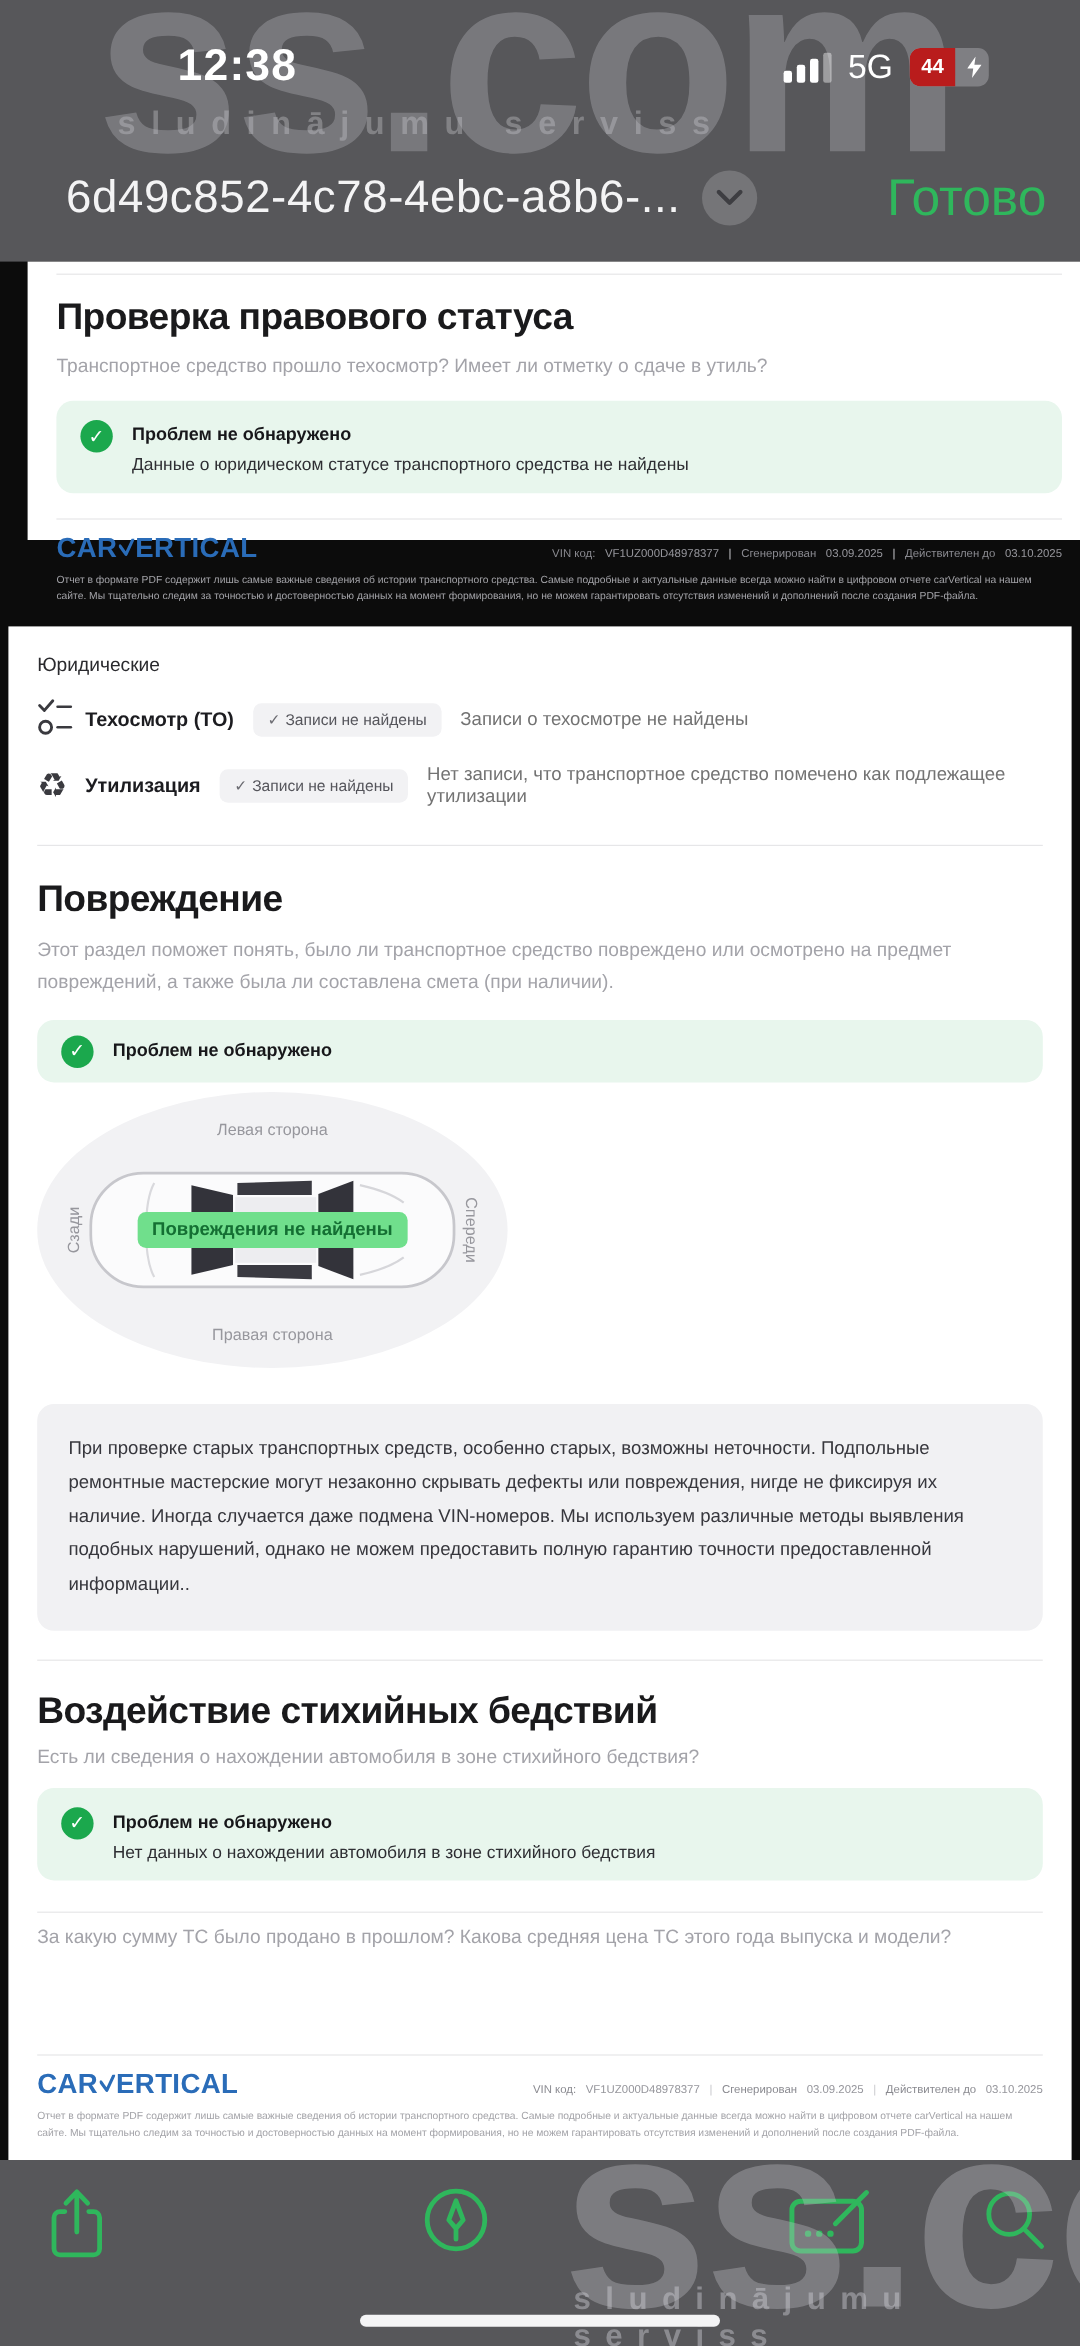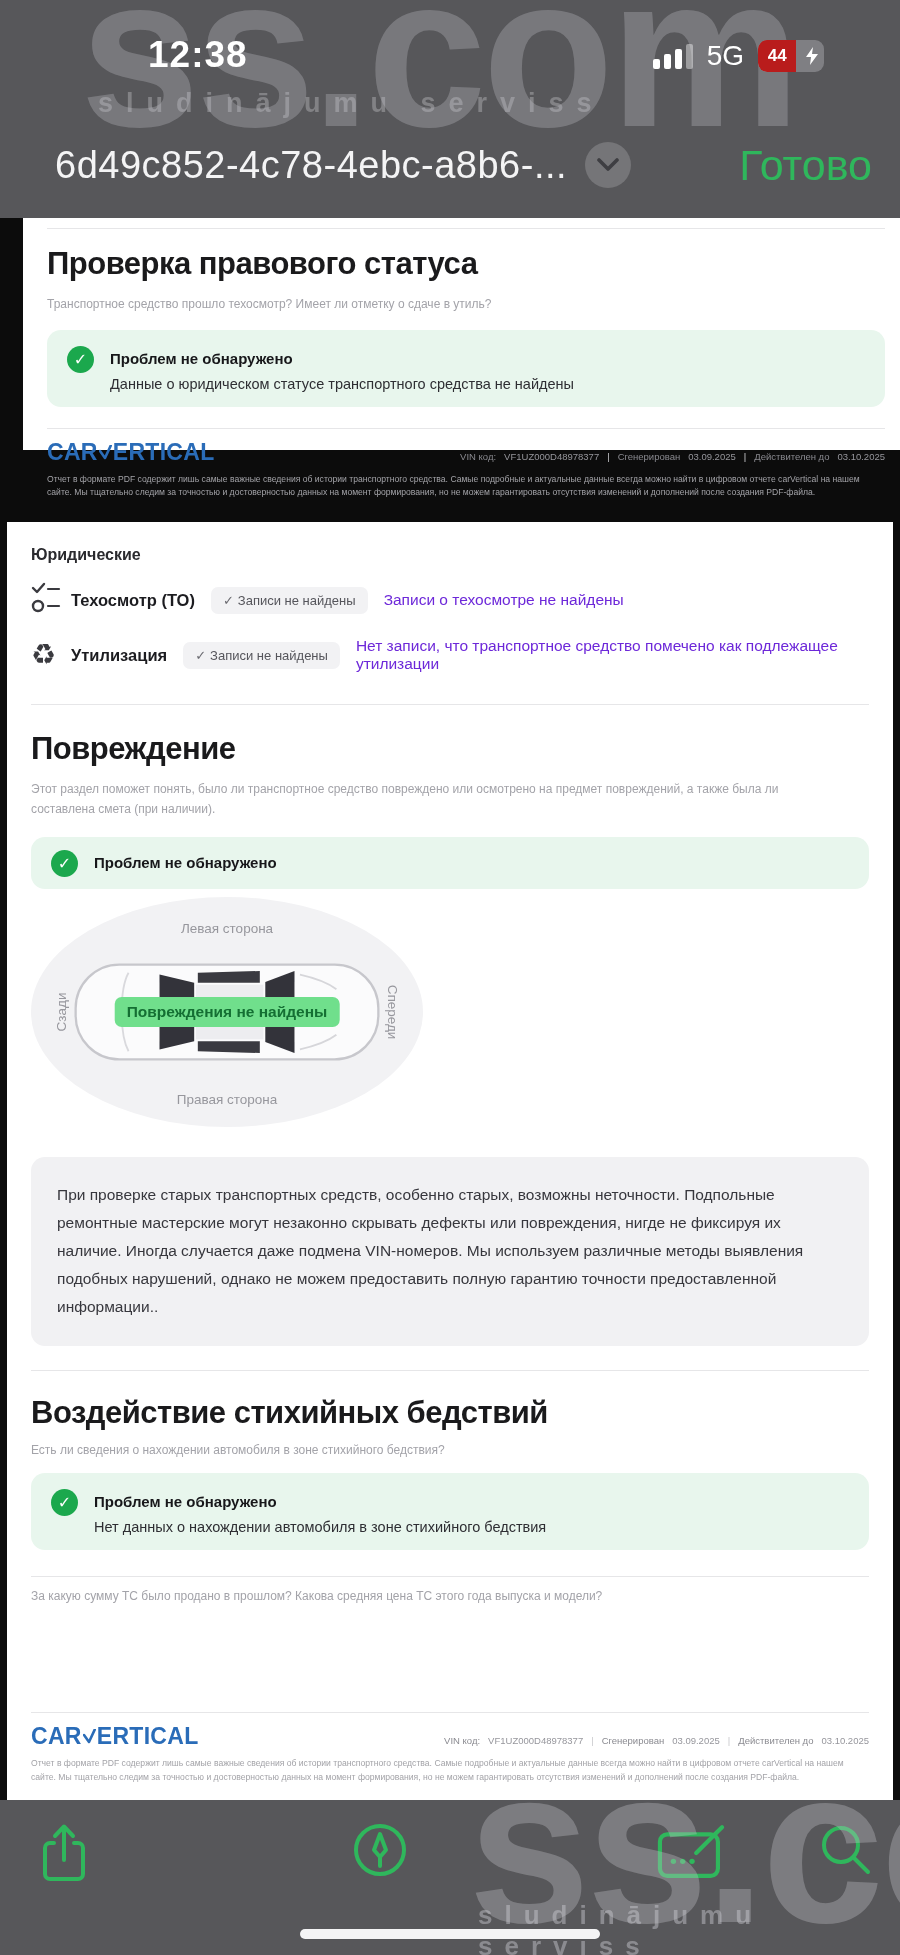--- a/index.html
+++ b/index.html
@@ -36,47 +36,47 @@
   .done-btn { margin-left:auto; margin-right:28px; color:#2fb75c; font-size:43px; font-weight:500; }
 
   
   .viewport { position:absolute; top:218px; left:0; width:900px; height:1582px; background:#0c0c0c; z-index:4; }
   .page { position:absolute; left:7px; width:886px; background:#fff; padding:0 24px; }
   .page1 { top:0; height:232px;margin-left:16px; }
   .page2 { top:304px; height:1278px; }
 
   .hr { height:1px; background:#e6e6e8; }
   h1.sec { font-size:31px; font-weight:700; color:#1a1a1c; letter-spacing:-0.5px; }
-  .sub { font-size:12px; color:#a3a3a9; }
+  .sub { font-size:16px; color:#a3a3a9; }
 
   
   .okbox { background:#e8f6ed; border-radius:14px; padding:15px 20px; display:flex; gap:16px; }
   .okbox .ckc { flex:0 0 auto; width:27px; height:27px; border-radius:50%; background:#1ba84d; color:#fff; font-size:16px; font-weight:700;
                 display:flex; align-items:center; justify-content:center; margin-top:1px; }
   .okbox .t1 { font-size:15px; font-weight:700; color:#17171a; padding-top:5px; }
   .okbox .t2 { font-size:14.5px; color:#2e2e33; margin-top:9px; }
 
   
   .rfooter .hr { margin-bottom:10px; }
   .rf-row { display:flex; align-items:baseline; }
   .logo { font-size:23px; font-weight:800; color:#2a6cb8; letter-spacing:0.3px; display:flex; align-items:baseline; }
   .logo svg { margin:0 1px; }
   .rf-meta { margin-left:auto; font-size:9.5px; color:#96969c; display:flex; gap:8px; align-items:baseline; }
   .rf-meta b { font-weight:400; color:#8a8a90; }
   .rf-meta .pipe { color:#c9c9cd; }
   .rf-par { margin-top:7px; font-size:8.6px; line-height:1.55; color:#a3a3a8; }
 
   
-  .legal-label { padding-top:24px; font-size:16px; font-weight:700; color:#2a2a2e; }
+  .legal-label { padding-top:24px; font-size:16px; font-weight:400; color:#2a2a2e; }
   .lrow { display:flex; align-items:center; margin-top:17px; min-height:38px; }
   .lrow .ric { flex:0 0 40px; color:#3a3a3f; }
   .lrow .rt { font-size:16.5px; font-weight:700; color:#1c1c20; margin-right:16px; white-space:nowrap; }
   .badge { background:#f2f2f4; border-radius:7px; padding:6px 12px; font-size:13px; color:#55555b; white-space:nowrap; }
   .badge .bck { color:#6b6b71; margin-right:4px; }
-  .lrow .rdesc { font-size:15.5px; color:#6d28d9; margin-left:16px; }
+  .lrow .rdesc { font-size:15.5px; color:#737373; margin-left:16px; }
   .recycle-glyph { font-size:28px; line-height:1; }
 
   
   .diagram-wrap { display:flex; margin-top:8px; }
   .oval { position:relative; width:392px; height:230px; background:#f2f2f4; border-radius:50%; }
   .dlab { position:absolute; font-size:13.5px; color:#97979d; }
   .dlab.top { top:24px; left:50%; transform:translateX(-50%); }
   .dlab.bottom { bottom:20px; left:50%; transform:translateX(-50%); }
   .dlab.left { left:30px; top:50%; transform:translate(-50%,-50%) rotate(-90deg); transform-origin:center; }
   .dlab.right { right:30px; top:50%; transform:translate(50%,-50%) rotate(90deg); transform-origin:center; }

